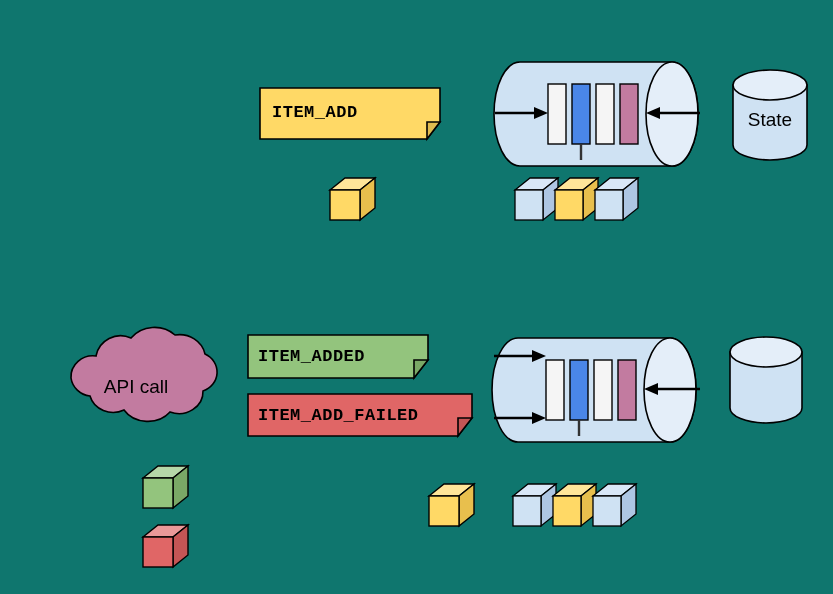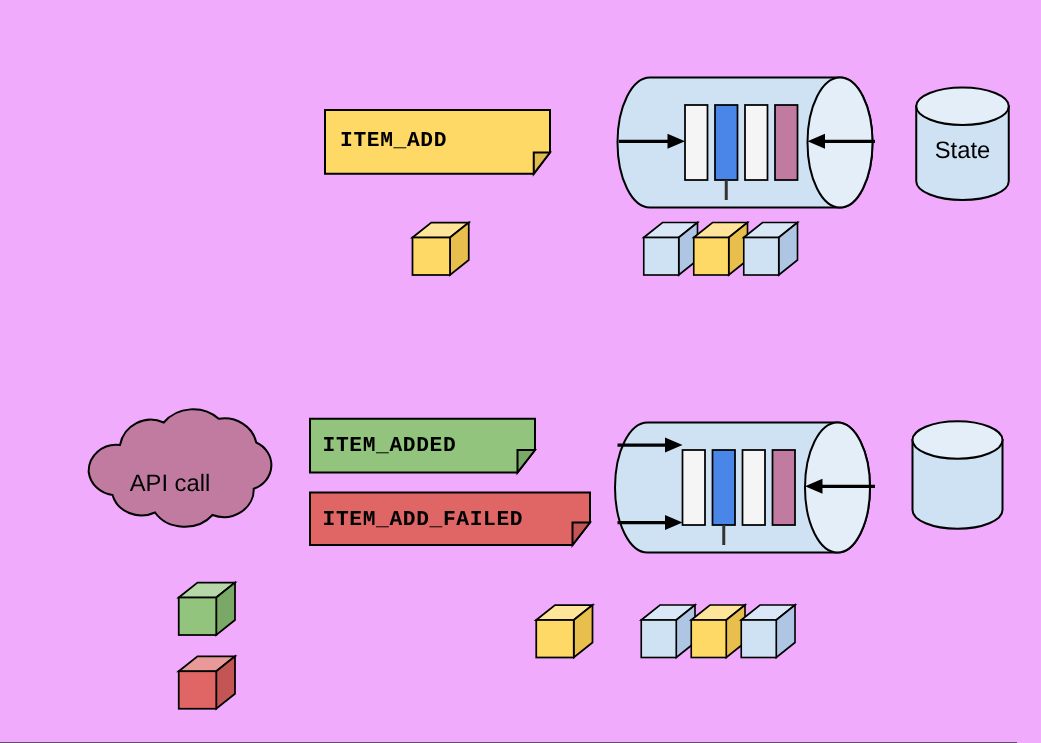--- a/index.html
+++ b/index.html
@@ -4,21 +4,21 @@
 <style>
   html, body {
     margin: 0;
     padding: 0;
     background: #000000;
   }
   #canvas {
     position: relative;
     width: 833px;
     height: 594px;
-    background: #f0abfc;
+    background: #0f766e;
     overflow: hidden;
     font-family: "Liberation Sans", sans-serif;
   }
   #canvas svg {
     position: absolute;
     left: 0;
     top: 0;
   }
   .note-text {
     font-family: "Liberation Mono", monospace;

